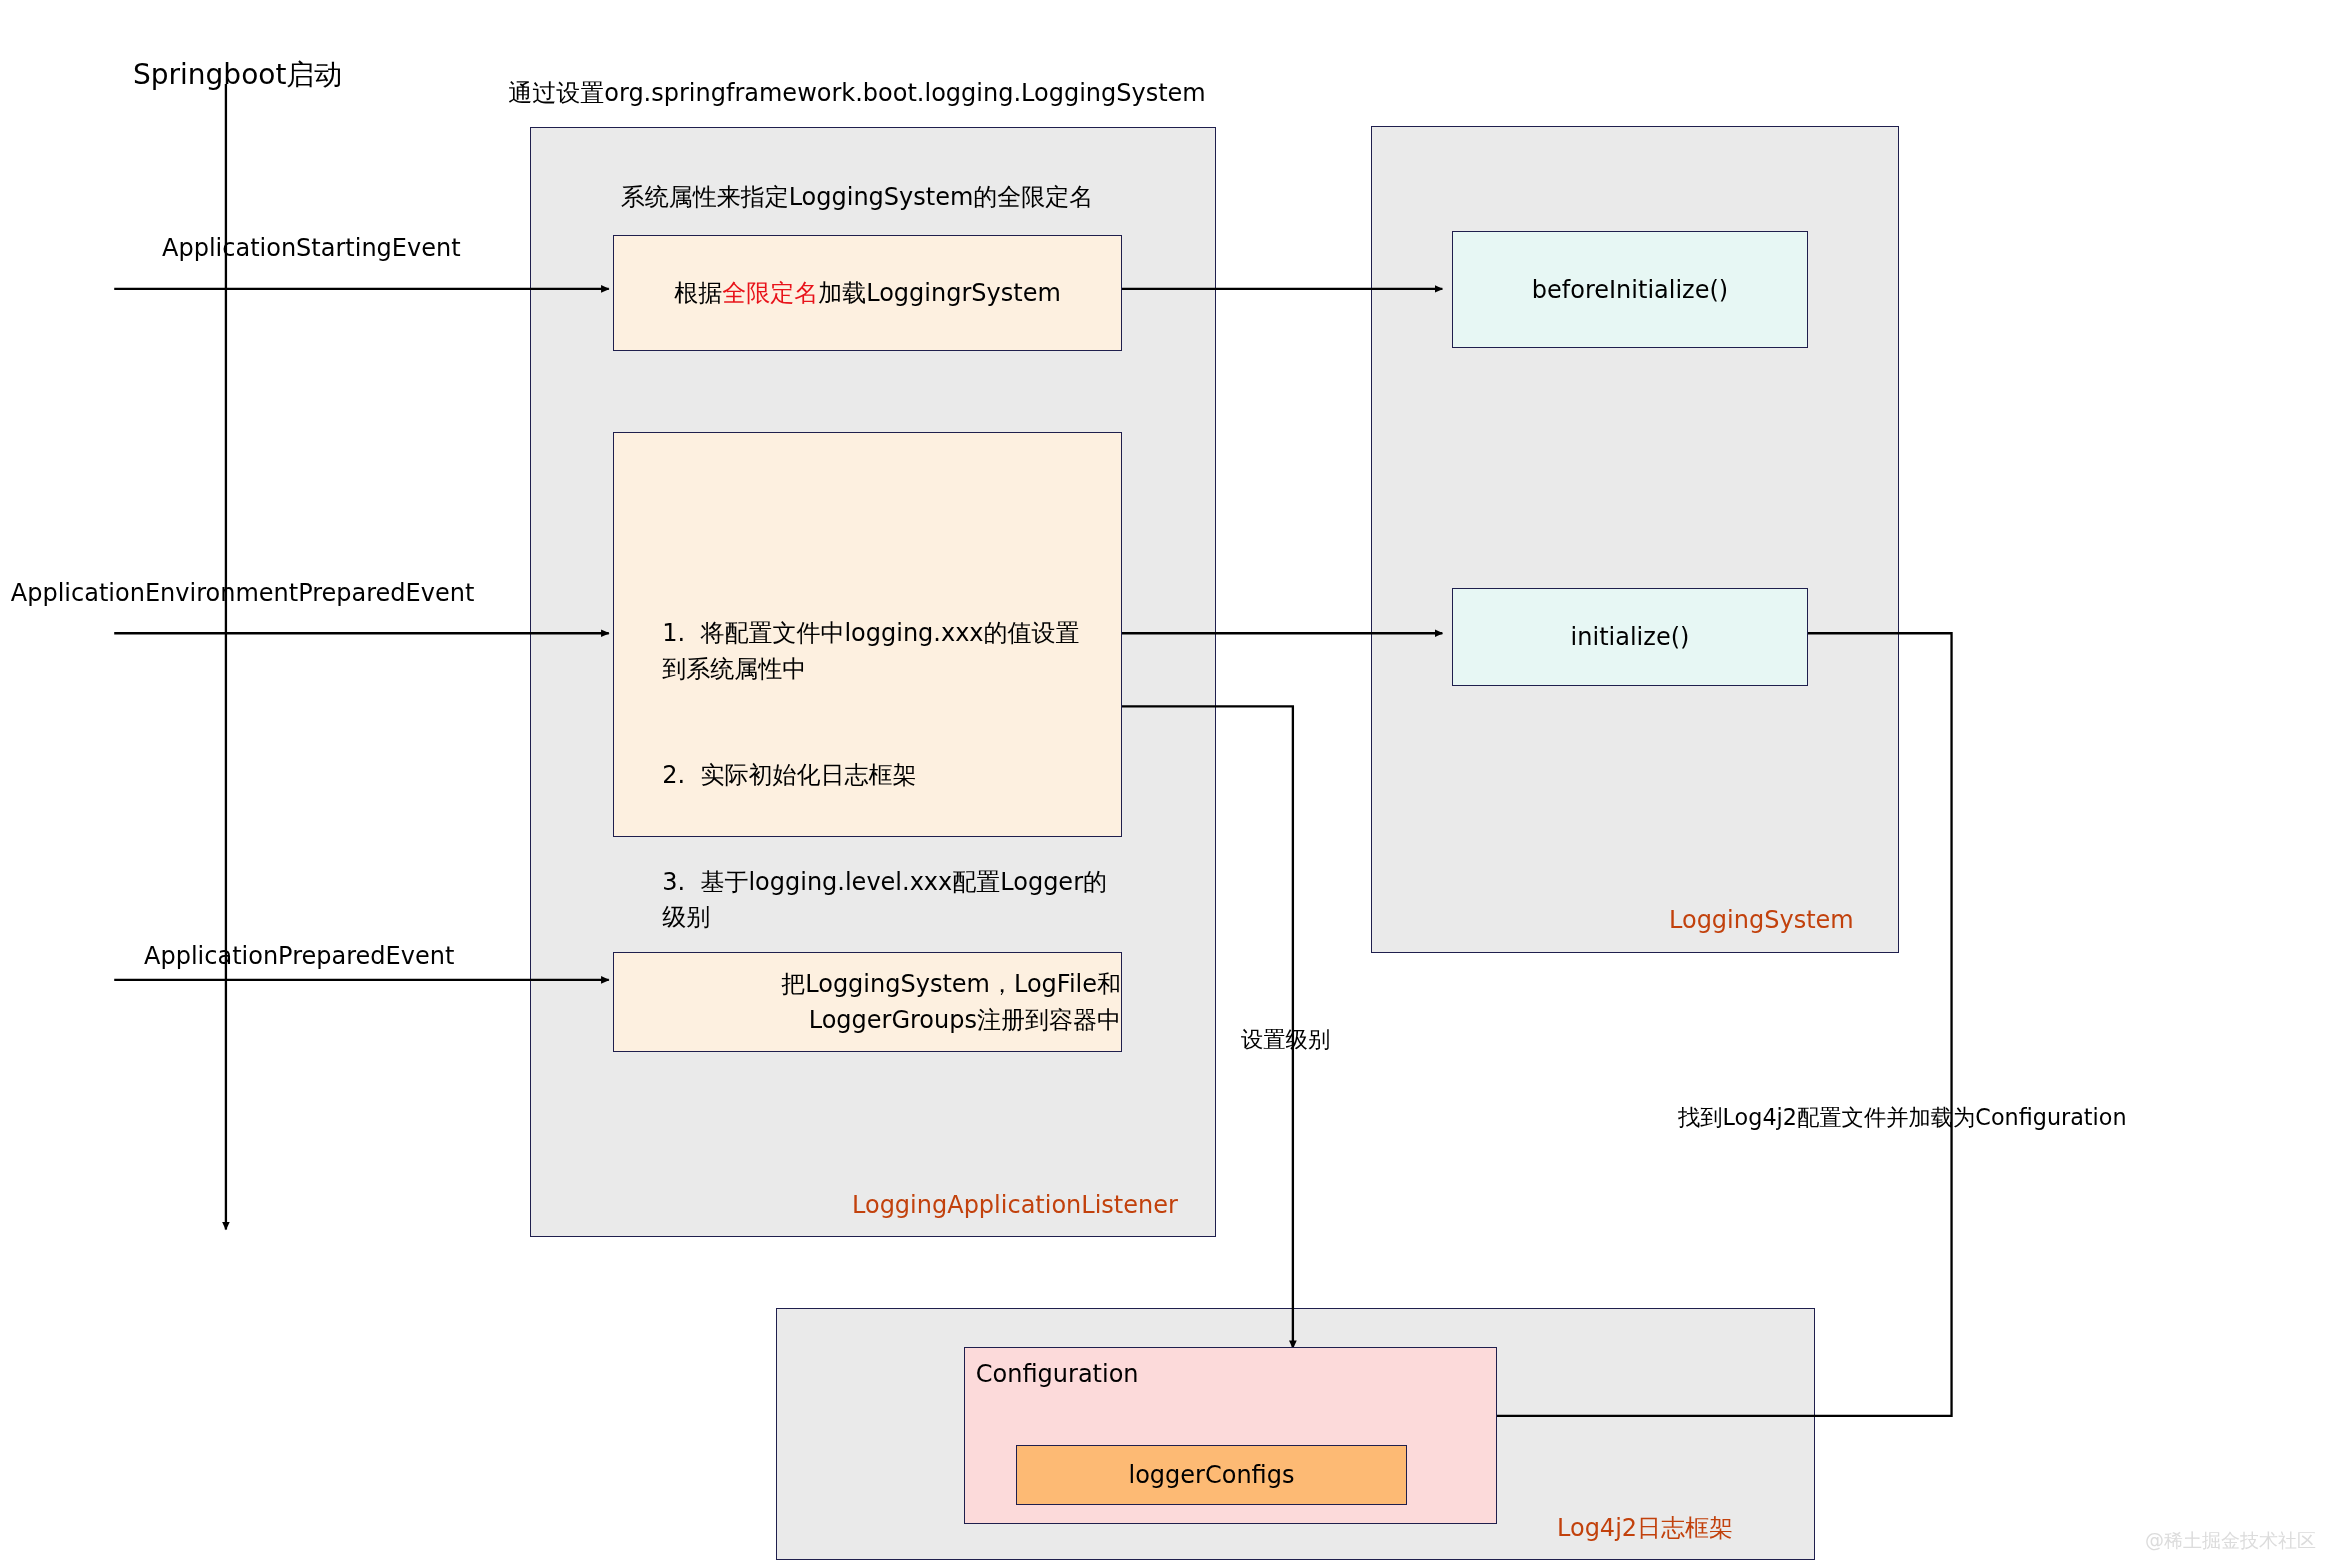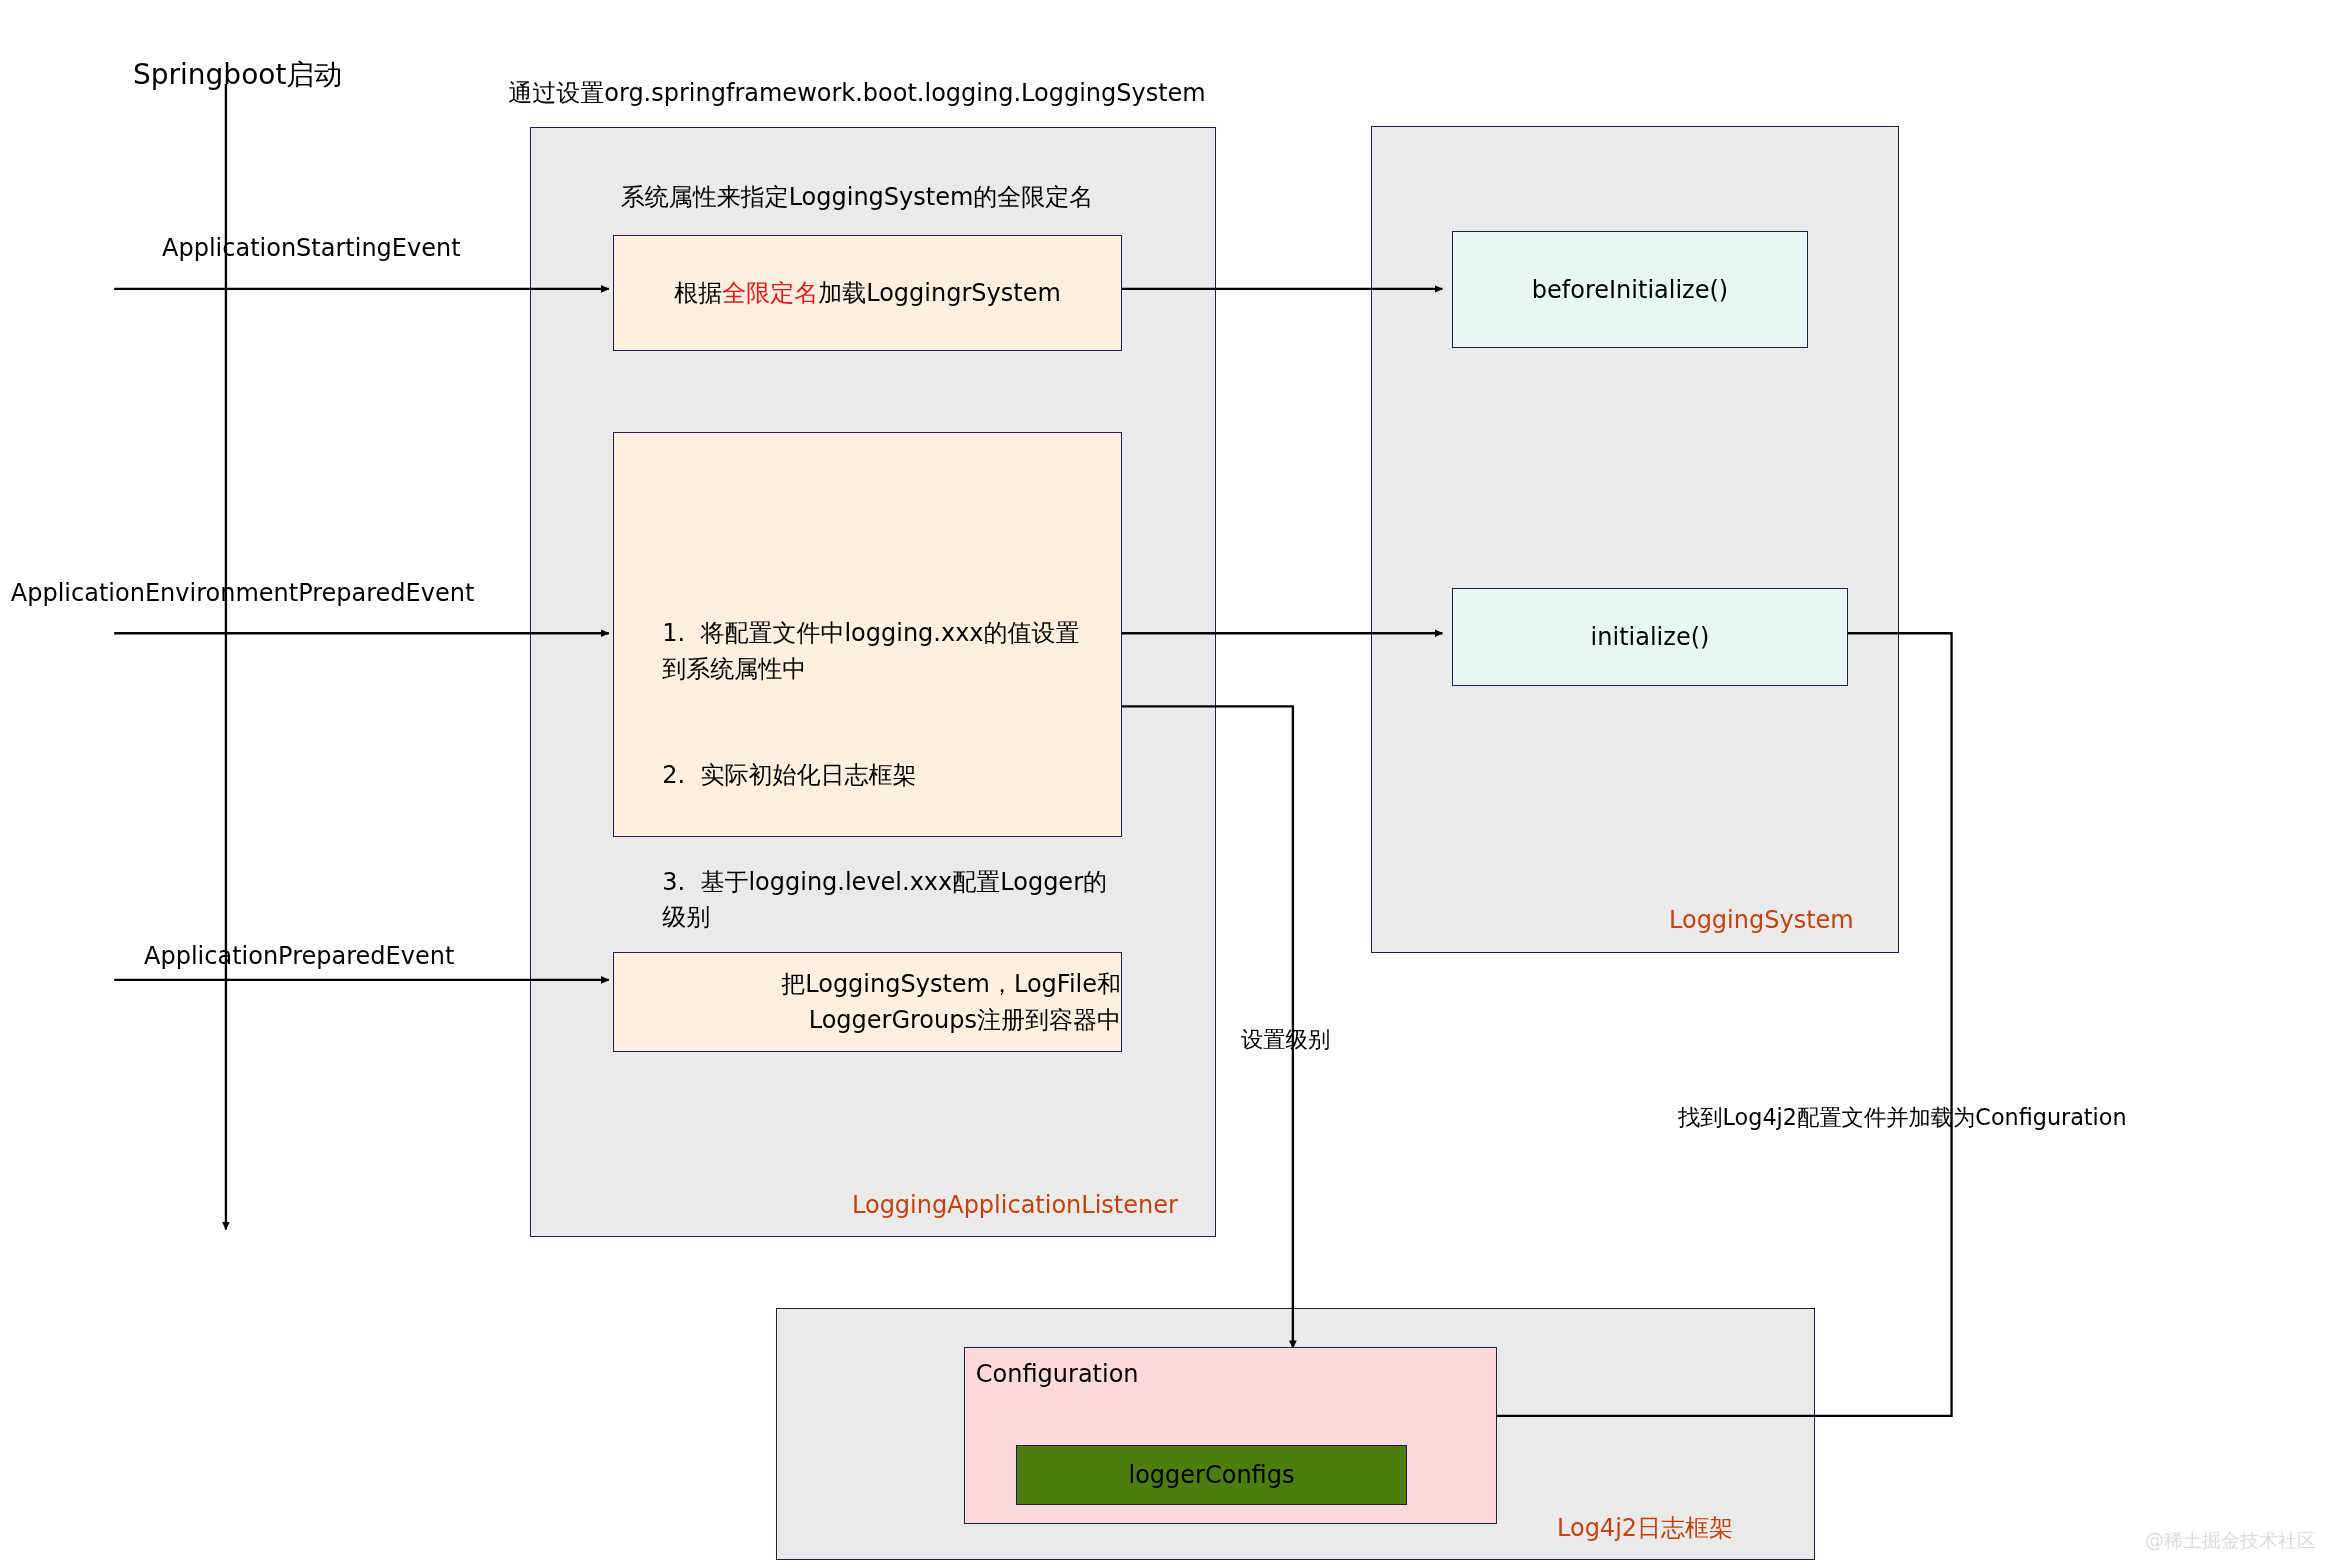--- a/index.html
+++ b/index.html
@@ -65,21 +65,21 @@
     align-items: center;
     justify-content: center;
     text-align: right;
     font-size: 24px;
     color: #000;
     line-height: 1.5;
   }
   .node-orange { background: #fdf0e0; }
   .node-cyan   { background: #e7f7f4; }
   .node-pink   { background: #fcdada; }
-  .node-blue   { background: #4d7c0f; }
+  .node-blue   { background: #fdba74; }
   .node-left-align {
     justify-content: flex-end;
     align-items: flex-start;
     text-align: left;
   }
   .steps {
     font-size: 24px;
     line-height: 1.48;
     white-space: pre-wrap;
   }
@@ -173,21 +173,21 @@
 
   <div class="node node-orange" style="left:613px; top:952px; width:509px; height:100px;">
     <span>把LoggingSystem，LogFile和
 LoggerGroups注册到容器中</span>
   </div>
 
   <div class="node node-cyan" style="left:1452px; top:231px; width:356px; height:117px;">
     <span>beforeInitialize()</span>
   </div>
 
-  <div class="node node-cyan" style="left:1452px; top:588px; width:396px; height:98px;">
+  <div class="node node-cyan" style="left:1452px; top:588px; width:356px; height:98px;">
     <span>initialize()</span>
   </div>
 
   <div class="node node-pink node-left-align" style="left:964px; top:1347px; width:533px; height:177px;">
     <div class="config-title">Configuration</div>
   </div>
 
   <div class="node node-blue" style="left:1016px; top:1445px; width:391px; height:60px;">
     <span>loggerConfigs</span>
   </div>

